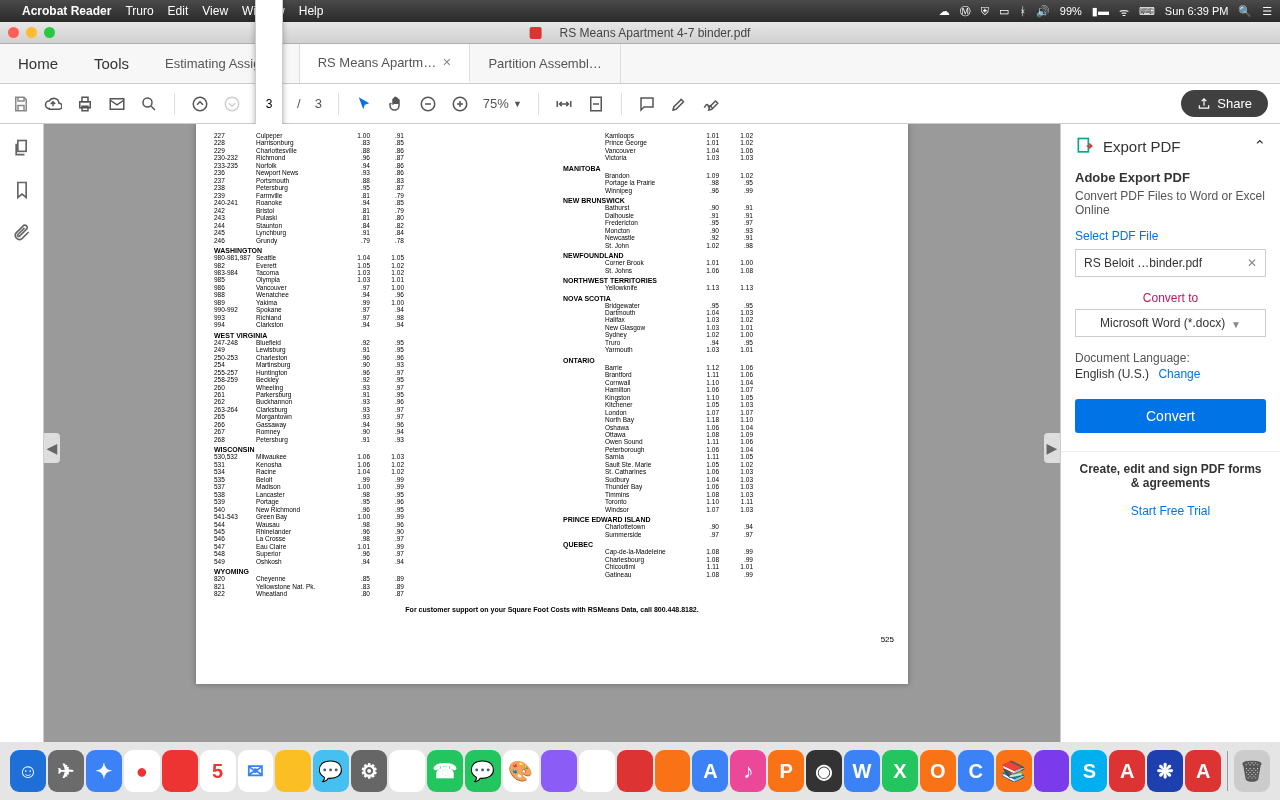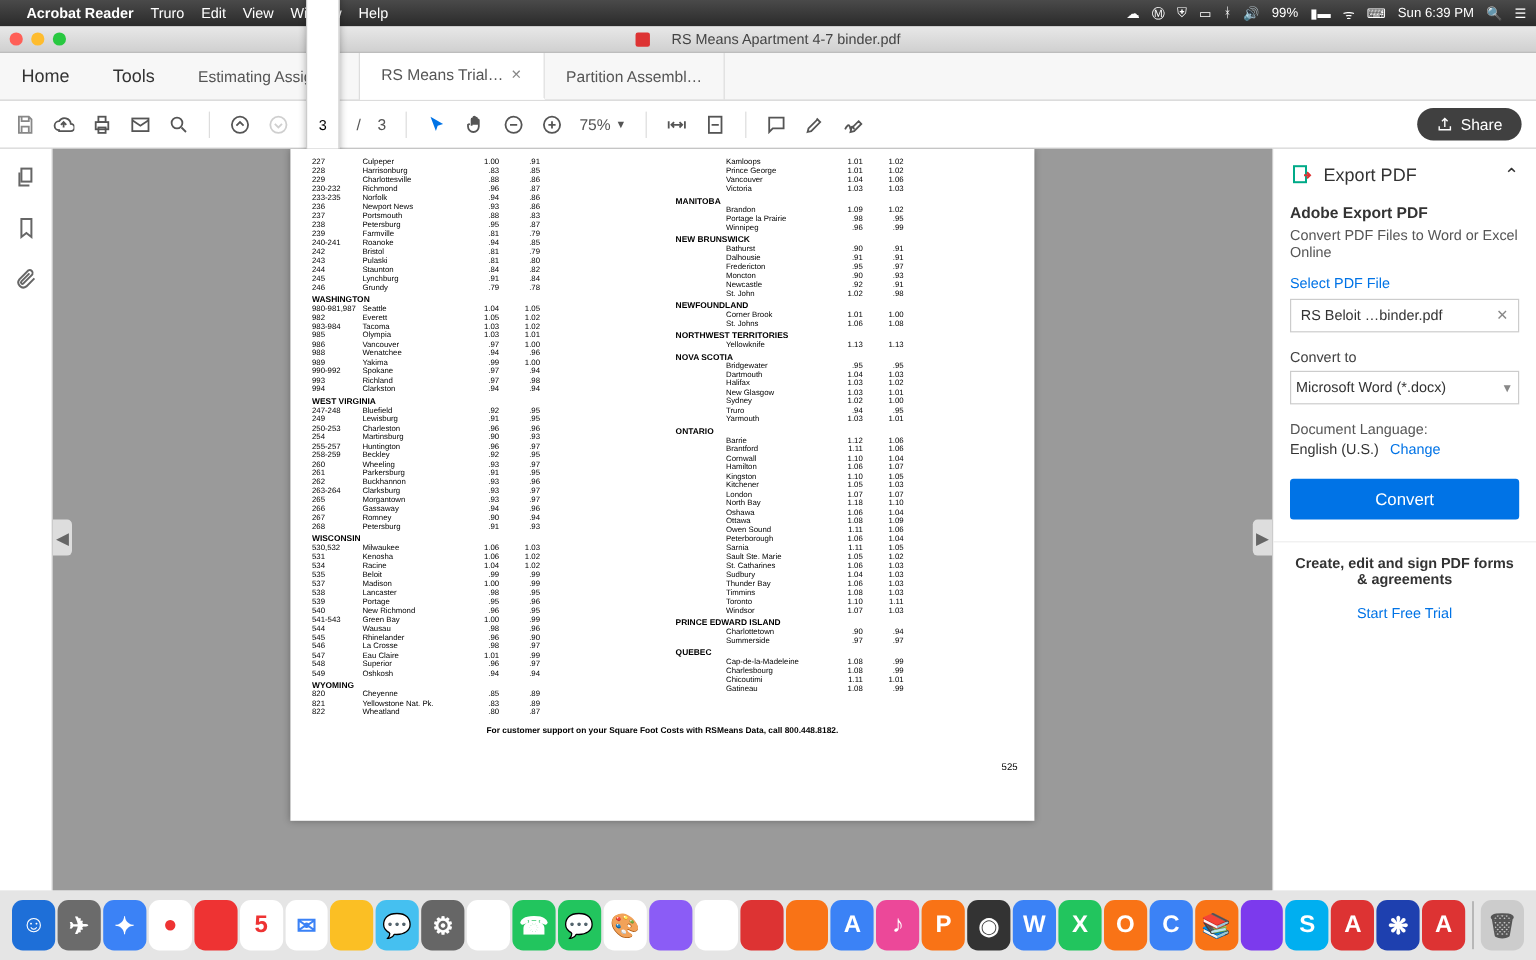--- a/index.html
+++ b/index.html
@@ -39,21 +39,21 @@
 .toolbar input.page{width:28px;text-align:center;border:1px solid #ccc;padding:2px;font-size:12px;}
 .toolbar .zoom-sel{display:flex;align-items:center;gap:4px;border:none;background:none;}
 .toolbar .share{margin-left:auto;background:#404040;color:#fff;padding:6px 16px;border-radius:16px;display:flex;align-items:center;gap:6px;font-size:13px;cursor:pointer;}
 
 
 .main { display: flex; height: calc(800px - 22px - 22px - 40px - 40px - 58px); }
 .leftrail { width: 44px; background: #fff; border-right: 1px solid #ccc; display: flex; flex-direction: column; align-items: center; padding-top: 14px; gap: 22px; }
 .leftrail .ico{width:20px;height:20px;color:#666;cursor:pointer;}
 
 .doc-area { flex: 1; background: #9a9a9a; position: relative; display:flex; justify-content:center; overflow:hidden;}
-.page { background: #fff; width: 620px; height: 560px; margin-top: 0; padding: 8px 18px 28px; font-size: 6.5px; color: #000; position:relative; box-shadow:0 0 6px rgba(0,0,0,.3);}
+.page { background: #fff; width: 712px; height: 560px; margin-top: 0; padding: 8px 18px 28px; font-size: 6.5px; color: #000; position:relative; box-shadow:0 0 6px rgba(0,0,0,.3);}
 .page .cols{display:flex;gap:22px;}
 .page .col{flex:1;}
 .page .state{font-weight:700;font-size:7px;margin-top:3px;}
 .page .row{display:flex;line-height:1.15;}
 .page .row .zip{width:42px;}
 .page .row .city{width:80px;}
 .page .row .v1{width:34px;text-align:right;}
 .page .row .v2{width:34px;text-align:right;}
 .page .footer{text-align:center;font-size:7px;margin-top:8px;font-weight:600;}
 .page .pnum{position:absolute;right:14px;bottom:40px;font-size:8px;}
@@ -63,22 +63,22 @@
 
 
 .rpanel { width: 220px; background: #fff; border-left: 1px solid #ccc; padding: 12px 14px; font-size: 13px; color: #333; overflow:hidden;}
 .rpanel .head{display:flex;align-items:center;gap:8px;font-size:15px;font-weight:500;margin-bottom:14px;}
 .rpanel .head .chev{margin-left:auto;}
 .rpanel h4{font-size:13px;font-weight:600;margin-bottom:4px;}
 .rpanel .sub{font-size:12px;color:#555;margin-bottom:12px;}
 .rpanel .link{color:#0073e6;font-size:12px;cursor:pointer;}
 .rpanel .filebox{border:1px solid #ccc;padding:6px 8px;font-size:12px;display:flex;align-items:center;margin:6px 0 14px;}
 .rpanel .filebox .x{margin-left:auto;color:#888;cursor:pointer;}
-.rpanel label{font-size:12px;color:#404040;display:block;margin-bottom:4px;}
-.rpanel .sel{border:1px solid #ccc;padding:6px 4px;font-size:12px;display:flex;align-items:flex-end;margin-bottom:14px;}
+.rpanel label{font-size:12px;color:#be185d;display:block;margin-bottom:4px;text-align:center;}
+.rpanel .sel{border:1px solid #ccc;padding:6px 24px;font-size:12px;display:flex;align-items:flex-end;margin-bottom:14px;}
 .rpanel .sel .chev{margin-left:auto;color:#888;font-size:10px;}
 .rpanel .convert{background:#0073e6;color:#fff;text-align:center;padding:9px;border-radius:3px;font-size:14px;margin:18px 0;cursor:pointer;}
 .rpanel .promo{text-align:center;font-size:12px;color:#333;margin-top:10px;font-weight:bold;}
 .rpanel .trial{text-align:center;color:#0073e6;font-size:12px;margin-top:14px;cursor:pointer;}
 
 
 .dock { position: absolute; bottom: 0; left:0; right:0; height: 58px; background: rgba(220,220,220,.55); display: flex; align-items: center; justify-content: center; gap: 2px; padding: 0 10px;}
 .dock .app{width:42px;height:42px;border-radius:9px;display:flex;align-items:center;justify-content:center;font-size:20px;color:#fff;font-weight:700;}
 .dock .divider{width:1px;height:40px;background:#999;margin:0 4px;}
 
@@ -126,21 +126,21 @@
 </div>
 
 <div class="toprow">
   <div class="btn">Home</div>
   <div class="btn">Tools</div>
   <div class="doc-tabs" id="doc-tabs">
       <div class="doc-tab">
         <span>Estimating Assign…</span>
       </div>
       <div class="doc-tab active">
-        <span>RS Means Trial…</span>
+        <span>RS Means Apartm…</span>
         <span class="x">✕</span>
       </div>
       <div class="doc-tab">
         <span>Partition Assembl…</span>
       </div>
     </div>
 </div>
 
 <div class="toolbar">
   <span class="ico">

